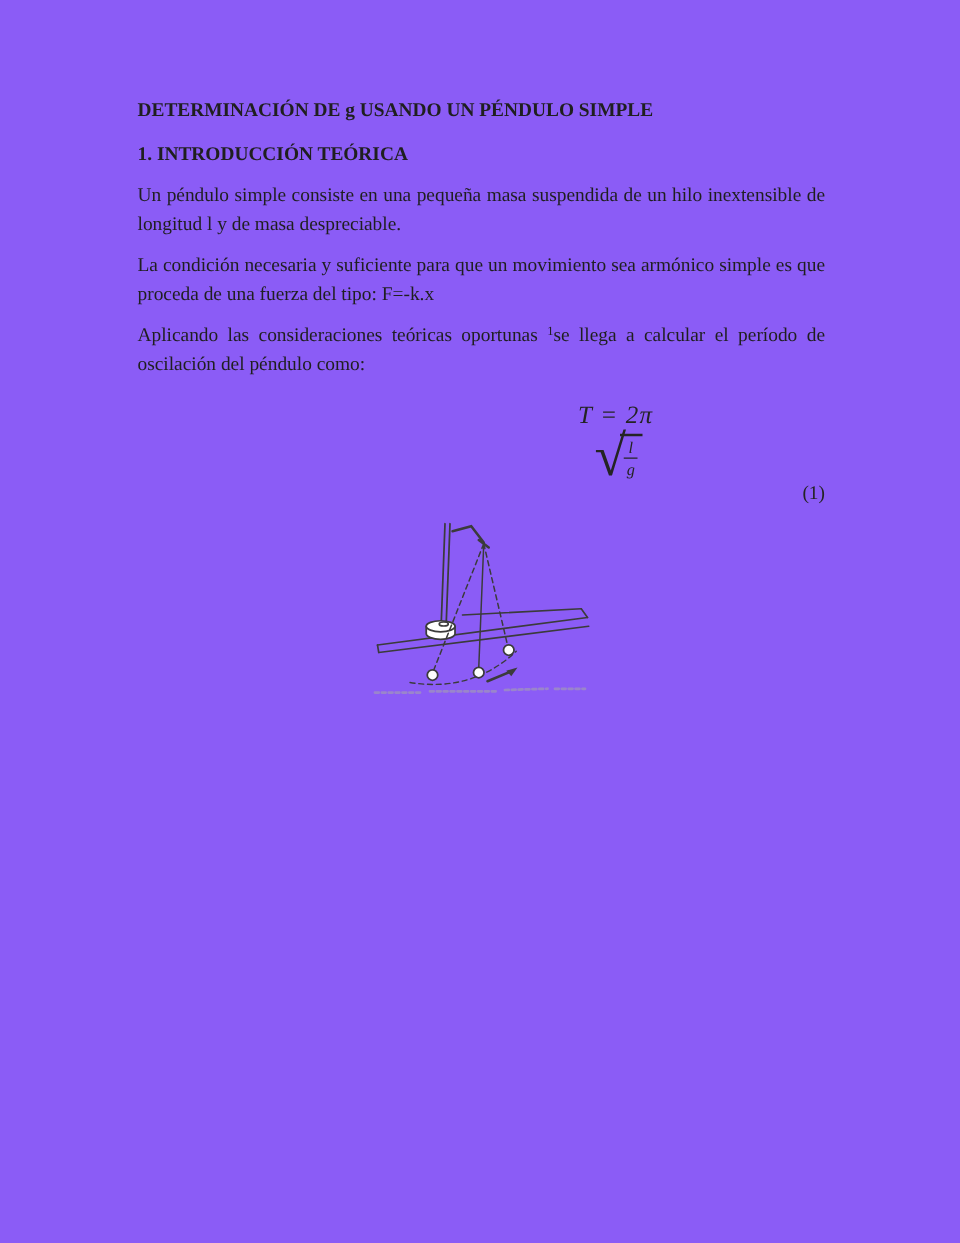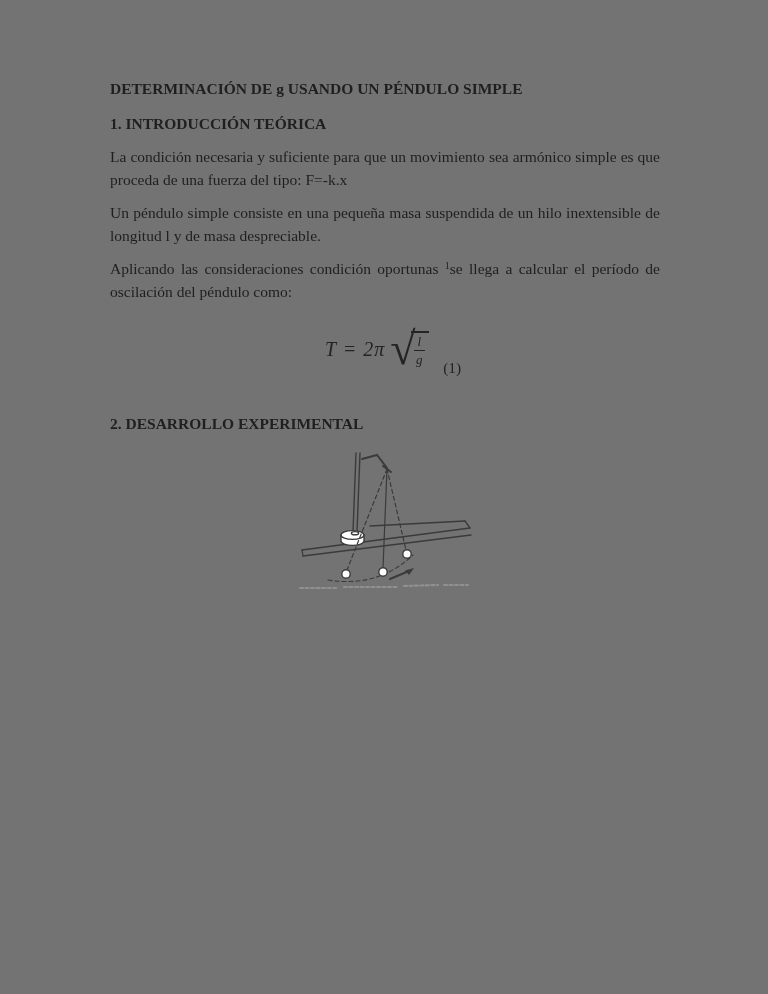--- a/index.html
+++ b/index.html
@@ -4,21 +4,21 @@
 <style>
   html, body {
     margin: 0;
     padding: 0;
     background: #ffffff;
   }
   .page {
     position: relative;
     width: 768px;
     height: 994px;
-    background: #737373;
+    background: #8b5cf6;
     font-family: "Liberation Serif", "DejaVu Serif", serif;
     color: #1f1f1f;
     box-sizing: border-box;
     padding: 78px 108px 0 110px;
     overflow: hidden;
   }
   .doc-title {
     font-size: 15.5px;
     font-weight: bold;
     line-height: 22.5px;
@@ -43,20 +43,21 @@
   }
   
   .formula-row {
     margin: 18px 0 36px 215px;
     height: 56px;
     display: flex;
     align-items: center;
     font-style: italic;
     font-size: 20px;
     color: #242424;
+    flex-direction: column;
   }
   .math-lhs { letter-spacing: 1px; }
   .sqrt { display: inline-flex; align-items: flex-start; margin-left: 5px; }
   .sqrt-sym {
     font-style: normal;
     font-size: 46px;
     line-height: 0.92;
     font-weight: 400;
   }
   .frac {
@@ -110,40 +111,39 @@
 </style>
 </head>
 <body>
 
 <div class="page">
 
   <h1 class="doc-title">DETERMINACIÓN DE g USANDO UN PÉNDULO SIMPLE</h1>
 
   <h2 class="sec-heading">1. INTRODUCCIÓN TEÓRICA</h2>
 
+  <p class="para">Un péndulo simple consiste en una pequeña masa suspendida de un hilo inextensible de longitud l y de masa despreciable.</p>
+
   <p class="para">La condición necesaria y suficiente para que un movimiento sea armónico simple es que proceda de una fuerza del tipo: F=-k.x</p>
 
-  <p class="para">Un péndulo simple consiste en una pequeña masa suspendida de un hilo inextensible de longitud l y de masa despreciable.</p>
-
-
-  <p class="para"><span>Aplicando las consideraciones condición oportunas </span><sup>1</sup><span>se llega a calcular el período de oscilación del péndulo como:</span></p>
+
+  <p class="para"><span>Aplicando las consideraciones teóricas oportunas </span><sup>1</sup><span>se llega a calcular el período de oscilación del péndulo como:</span></p>
 
   <div class="formula-row">
     <span class="math-lhs">T = 2π</span>
     <span class="sqrt">
       <span class="sqrt-sym">√</span>
       <span class="frac">
         <span class="num">l</span>
         <span class="den">g</span>
       </span>
     </span>
     <span class="eq-label">(1)</span>
   </div>
 
-  <h2 class="sec-heading">2. DESARROLLO EXPERIMENTAL</h2>
 
 
   <div class="figure-wrap">
     <svg width="240" height="150" viewBox="0 0 240 150" xmlns="http://www.w3.org/2000/svg">
       <g stroke="#3b3b3b" fill="none" stroke-linecap="round">
 
         <g stroke-width="1.3">
           <line x1="90" y1="79" x2="185" y2="74"></line>
           <line x1="185" y1="74" x2="190" y2="81"></line>
           <line x1="22" y1="103" x2="190" y2="81"></line>

